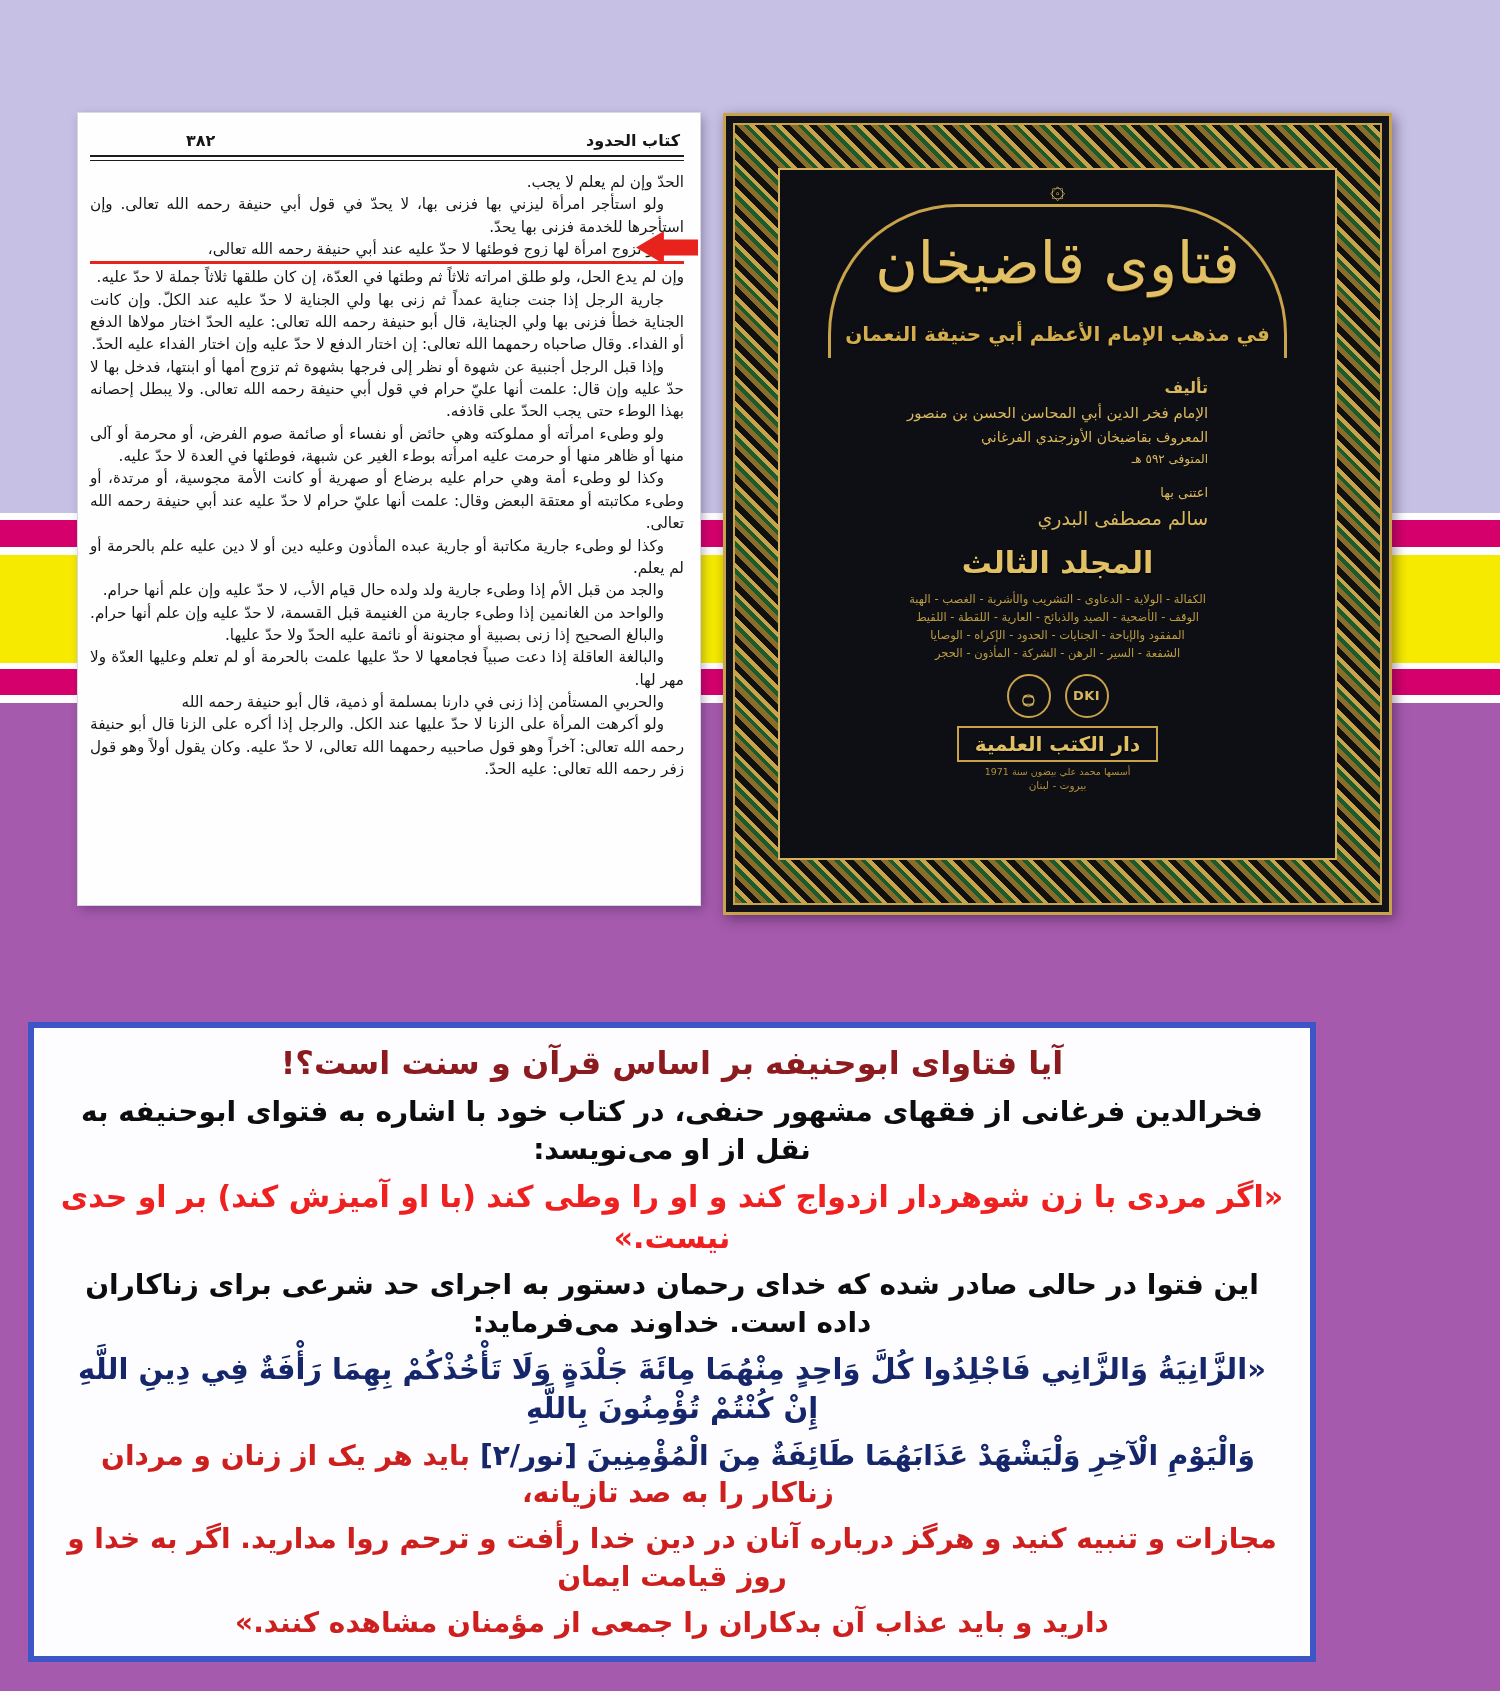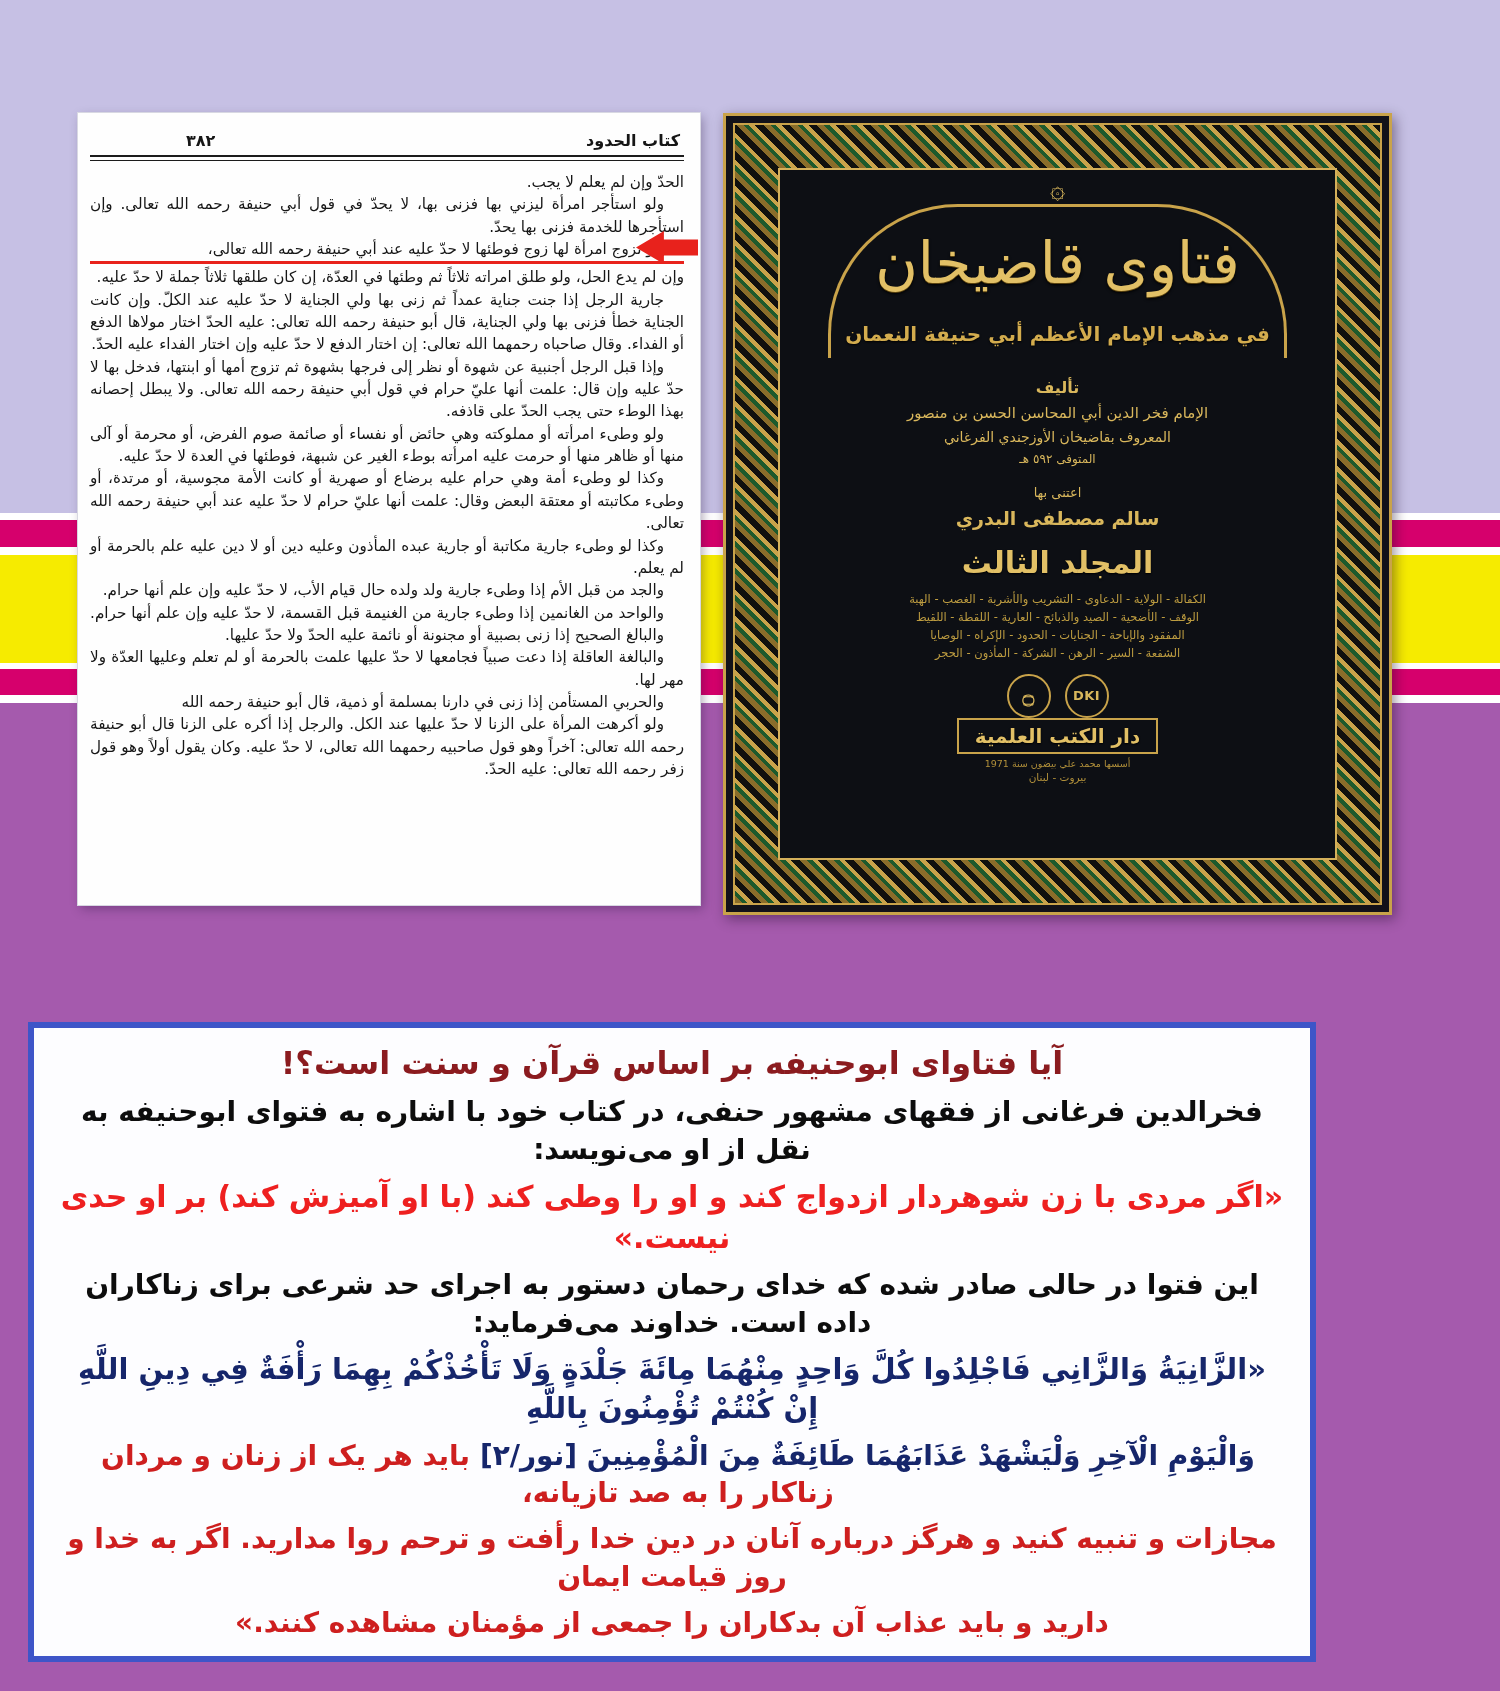--- a/index.html
+++ b/index.html
@@ -70,40 +70,40 @@
   .cover-arch{
     margin-top:2px;width:78%;border:3px solid #c9a34a;border-bottom:none;
     border-radius:130px 130px 0 0;padding:26px 10px 12px 10px;
   }
   .cover-title{
     font-size:58px;font-weight:normal;line-height:1.05;color:#e2c066;
     text-shadow:0 1px 0 #5a4310,0 2px 3px #000;
   }
   .cover-subtitle{margin-top:28px;font-size:20px;font-weight:bold;color:#d3ac4e;
     text-shadow:0 1px 2px #000;}
-  .cover-mid{display:flex;flex-direction:column;align-items:center;gap:7px;margin-top:20px;}
+  .cover-mid{display:flex;flex-direction:column;align-items:flex-start;gap:7px;margin-top:20px;}
   .cover-talif{font-size:16px;font-weight:bold;}
   .cover-author1{font-size:15px;}
   .cover-author2{font-size:14px;}
   .cover-death{font-size:12px;}
   .cover-etina{font-size:13px;margin-top:12px;}
-  .cover-editor{font-size:19px;font-weight:bold;}
+  .cover-editor{font-size:19px;font-weight:normal;}
   .cover-volume{margin-top:16px;font-size:30px;font-weight:bold;color:#e2c066;
     text-shadow:0 1px 2px #000;}
   .cover-contents{margin-top:12px;display:flex;flex-direction:column;gap:4px;}
   .cover-contents div{font-size:11.5px;color:#bd9c40;letter-spacing:.3px;}
   .cover-logos{margin-top:14px;display:flex;gap:14px;align-items:center;}
   .logo-circle{
     width:40px;height:40px;border:2.5px solid #c9a34a;border-radius:50%;
     display:flex;align-items:center;justify-content:center;
     color:#d9b75c;font-weight:bold;font-size:13px;letter-spacing:.5px;
   }
   .logo-circle.seal{font-size:20px;}
   .publisher-box{
-    margin-top:0;border:2px solid #c9a34a;padding:4px 16px;
+    margin-top:8px;border:2px solid #c9a34a;padding:4px 16px;
     font-size:20px;font-weight:bold;color:#e2c066;text-shadow:0 1px 2px #000;
   }
   .publisher-sub{margin-top:4px;font-size:9.5px;color:#b08f3a;}
   .publisher-city{margin-top:2px;font-size:10.5px;color:#b08f3a;}
 
   
   .panel{
     position:absolute;left:28px;top:1022px;width:1288px;height:640px;z-index:5;
     background:#fdfdff;border:6px solid #3e55c8;box-sizing:border-box;
     display:flex;flex-direction:column;justify-content:space-evenly;

